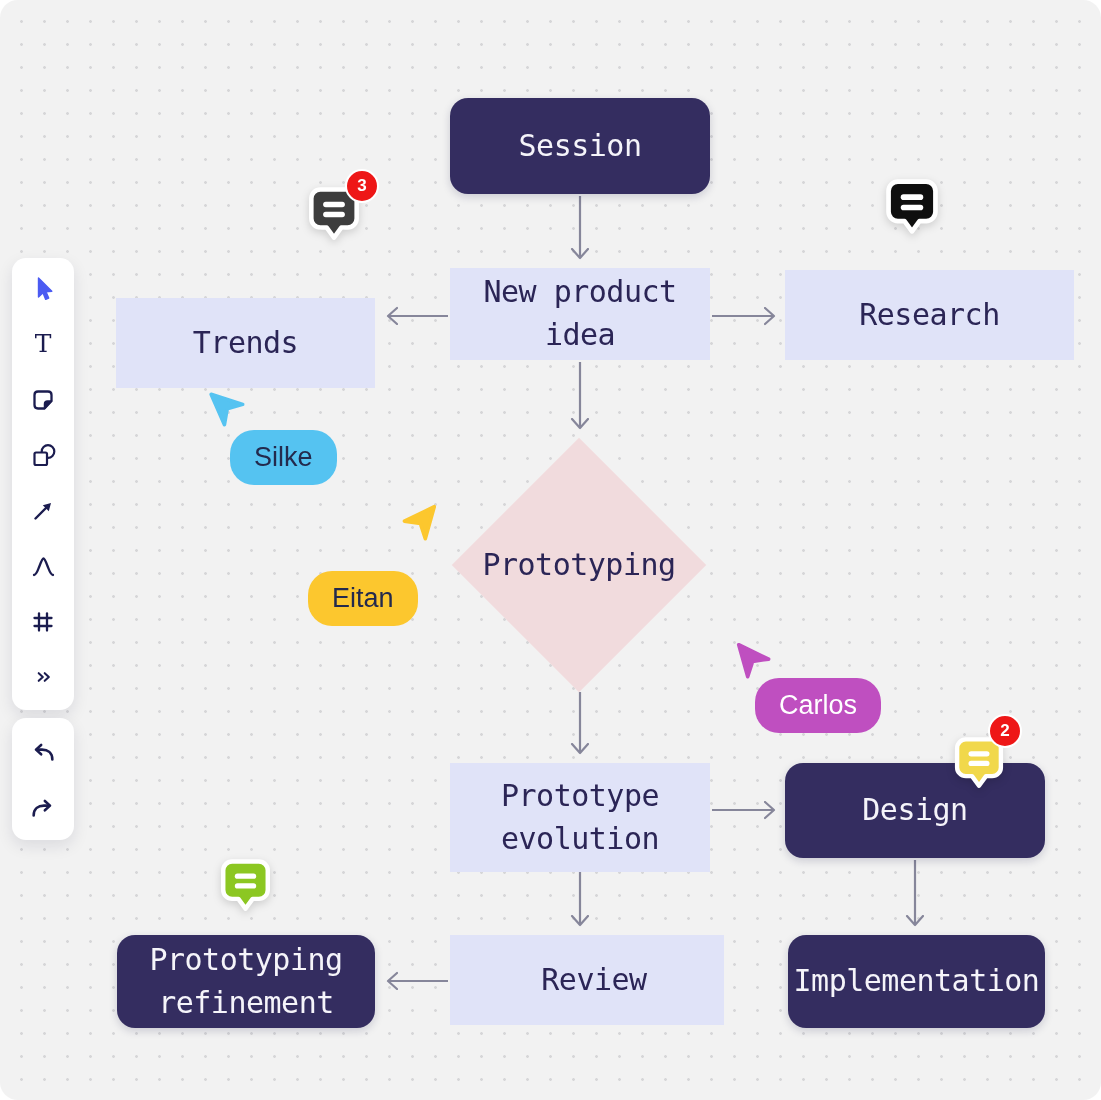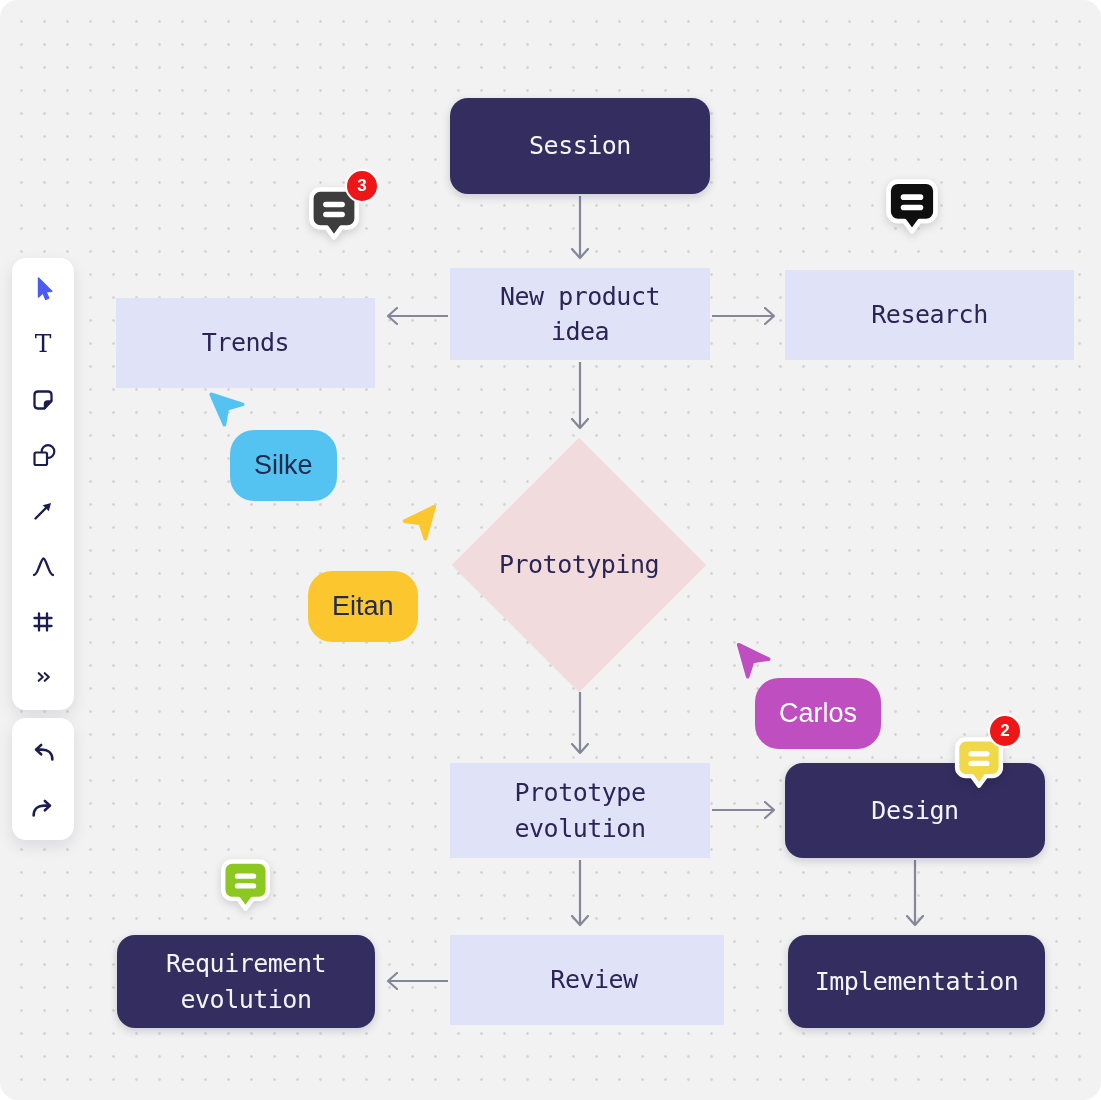--- a/index.html
+++ b/index.html
@@ -15,45 +15,45 @@
     box-shadow:0 6px 16px rgba(20,20,60,.10);display:flex;flex-direction:column;
     align-items:center;justify-content:space-between;box-sizing:border-box;
   }
   .panel.tools{top:258px;height:452px;padding:16px 0 18px;}
   .panel.history{top:718px;height:122px;padding:18px 0;}
   .tool{width:30px;height:30px;display:flex;align-items:center;justify-content:center;cursor:pointer;}
   .tool svg{display:block;}
   
   .node{
     position:absolute;display:flex;align-items:center;justify-content:center;text-align:center;
-    font-family:"DejaVu Sans Mono","Liberation Mono",monospace;font-size:25px;font-weight:500;
+    font-family:"DejaVu Sans Mono","Liberation Mono",monospace;font-size:30px;font-weight:500;
     letter-spacing:-0.5px;line-height:1.42;
   }
   .node.light{background:#e0e3f8;color:#2b2556;}
   .node.dark{background:#342d60;color:#f5f4fa;border-radius:18px;box-shadow:0 3px 8px rgba(30,25,70,.18);}
   .n-session{left:450px;top:98px;width:260px;height:96px;}
   .n-trends{left:116px;top:270px;width:259px;height:90px;margin-top:28px;}
   .n-npi{left:450px;top:268px;width:260px;height:92px;align-items:center;}
   .n-npi .lbl{max-width:200px;}
   .n-research{left:785px;top:270px;width:289px;height:90px;}
-  .n-pe{left:450px;top:763px;width:260px;height:95px;}
+  .n-pe{left:450px;top:763px;width:260px;height:109px;}
   .n-design{left:785px;top:763px;width:260px;height:95px;}
   .n-review{left:450px;top:935px;width:260px;height:90px;padding-left:14px;}
   .n-req{left:117px;top:935px;width:258px;height:93px;}
   .n-req .lbl{max-width:230px;}
   .n-impl{left:788px;top:935px;width:257px;height:93px;}
   .diamond-shape{position:absolute;left:489px;top:475px;width:180px;height:180px;background:#f1dbdd;transform:rotate(45deg);}
   .diamond-label{position:absolute;left:454px;top:475px;width:250px;height:180px;background:transparent;color:#2b2556;}
   
   svg.edges{position:absolute;left:0;top:0;pointer-events:none;}
   
   .cursor{position:absolute;width:38px;height:38px;}
   .pill{
     position:absolute;height:47px;border-radius:24px;display:flex;align-items:center;
-    padding:12px 24px;font-size:27px;font-weight:500;color:#232a4d;white-space:nowrap;
+    padding:4px 24px;font-size:27px;font-weight:500;color:#232a4d;white-space:nowrap;
   }
   .pill.silke{left:230px;top:430px;background:#55c3f1;}
   .pill.eitan{left:308px;top:540px;background:#fcc72e;margin-top:31px;}
   .pill.carlos{left:755px;top:678px;background:#bf4fc0;color:#ffffff;}
   .cur-silke{left:204px;top:386px;transform:rotate(-48deg);}
   .cur-eitan{left:405px;top:500px;transform:rotate(40deg);}
   .cur-carlos{left:730px;top:638px;transform:rotate(-40deg);}
   
   .comment{position:absolute;width:58px;height:62px;filter:drop-shadow(0 3px 4px rgba(0,0,0,.15));}
   .comment svg{display:block;}
@@ -191,21 +191,21 @@
   <div class="node light n-pe">
     <span class="lbl">Prototype evolution</span>
   </div>
   <div class="node dark n-design">
     <span class="lbl">Design</span>
   </div>
   <div class="node light n-review">
     <span class="lbl">Review</span>
   </div>
   <div class="node dark n-req">
-    <span class="lbl">Requirement evolution</span>
+    <span class="lbl">Prototyping refinement</span>
   </div>
   <div class="node dark n-impl">
     <span class="lbl">Implementation</span>
   </div>
 
   <div class="comment c-trends">
     <svg width="58" height="62" viewBox="0 0 64 68">
       <path class="bubble" d="M17 7 H47 A10 10 0 0 1 57 17 V39 A10 10 0 0 1 47 49 H40 L32 60 L24 49 H17 A10 10 0 0 1 7 39 V17 A10 10 0 0 1 17 7 Z" stroke="#ffffff" stroke-width="5" stroke-linejoin="round"></path>
       <rect x="20" y="20.5" width="24" height="6" rx="3" fill="#ffffff"></rect>
       <rect x="20" y="31.5" width="24" height="6" rx="3" fill="#ffffff"></rect>

